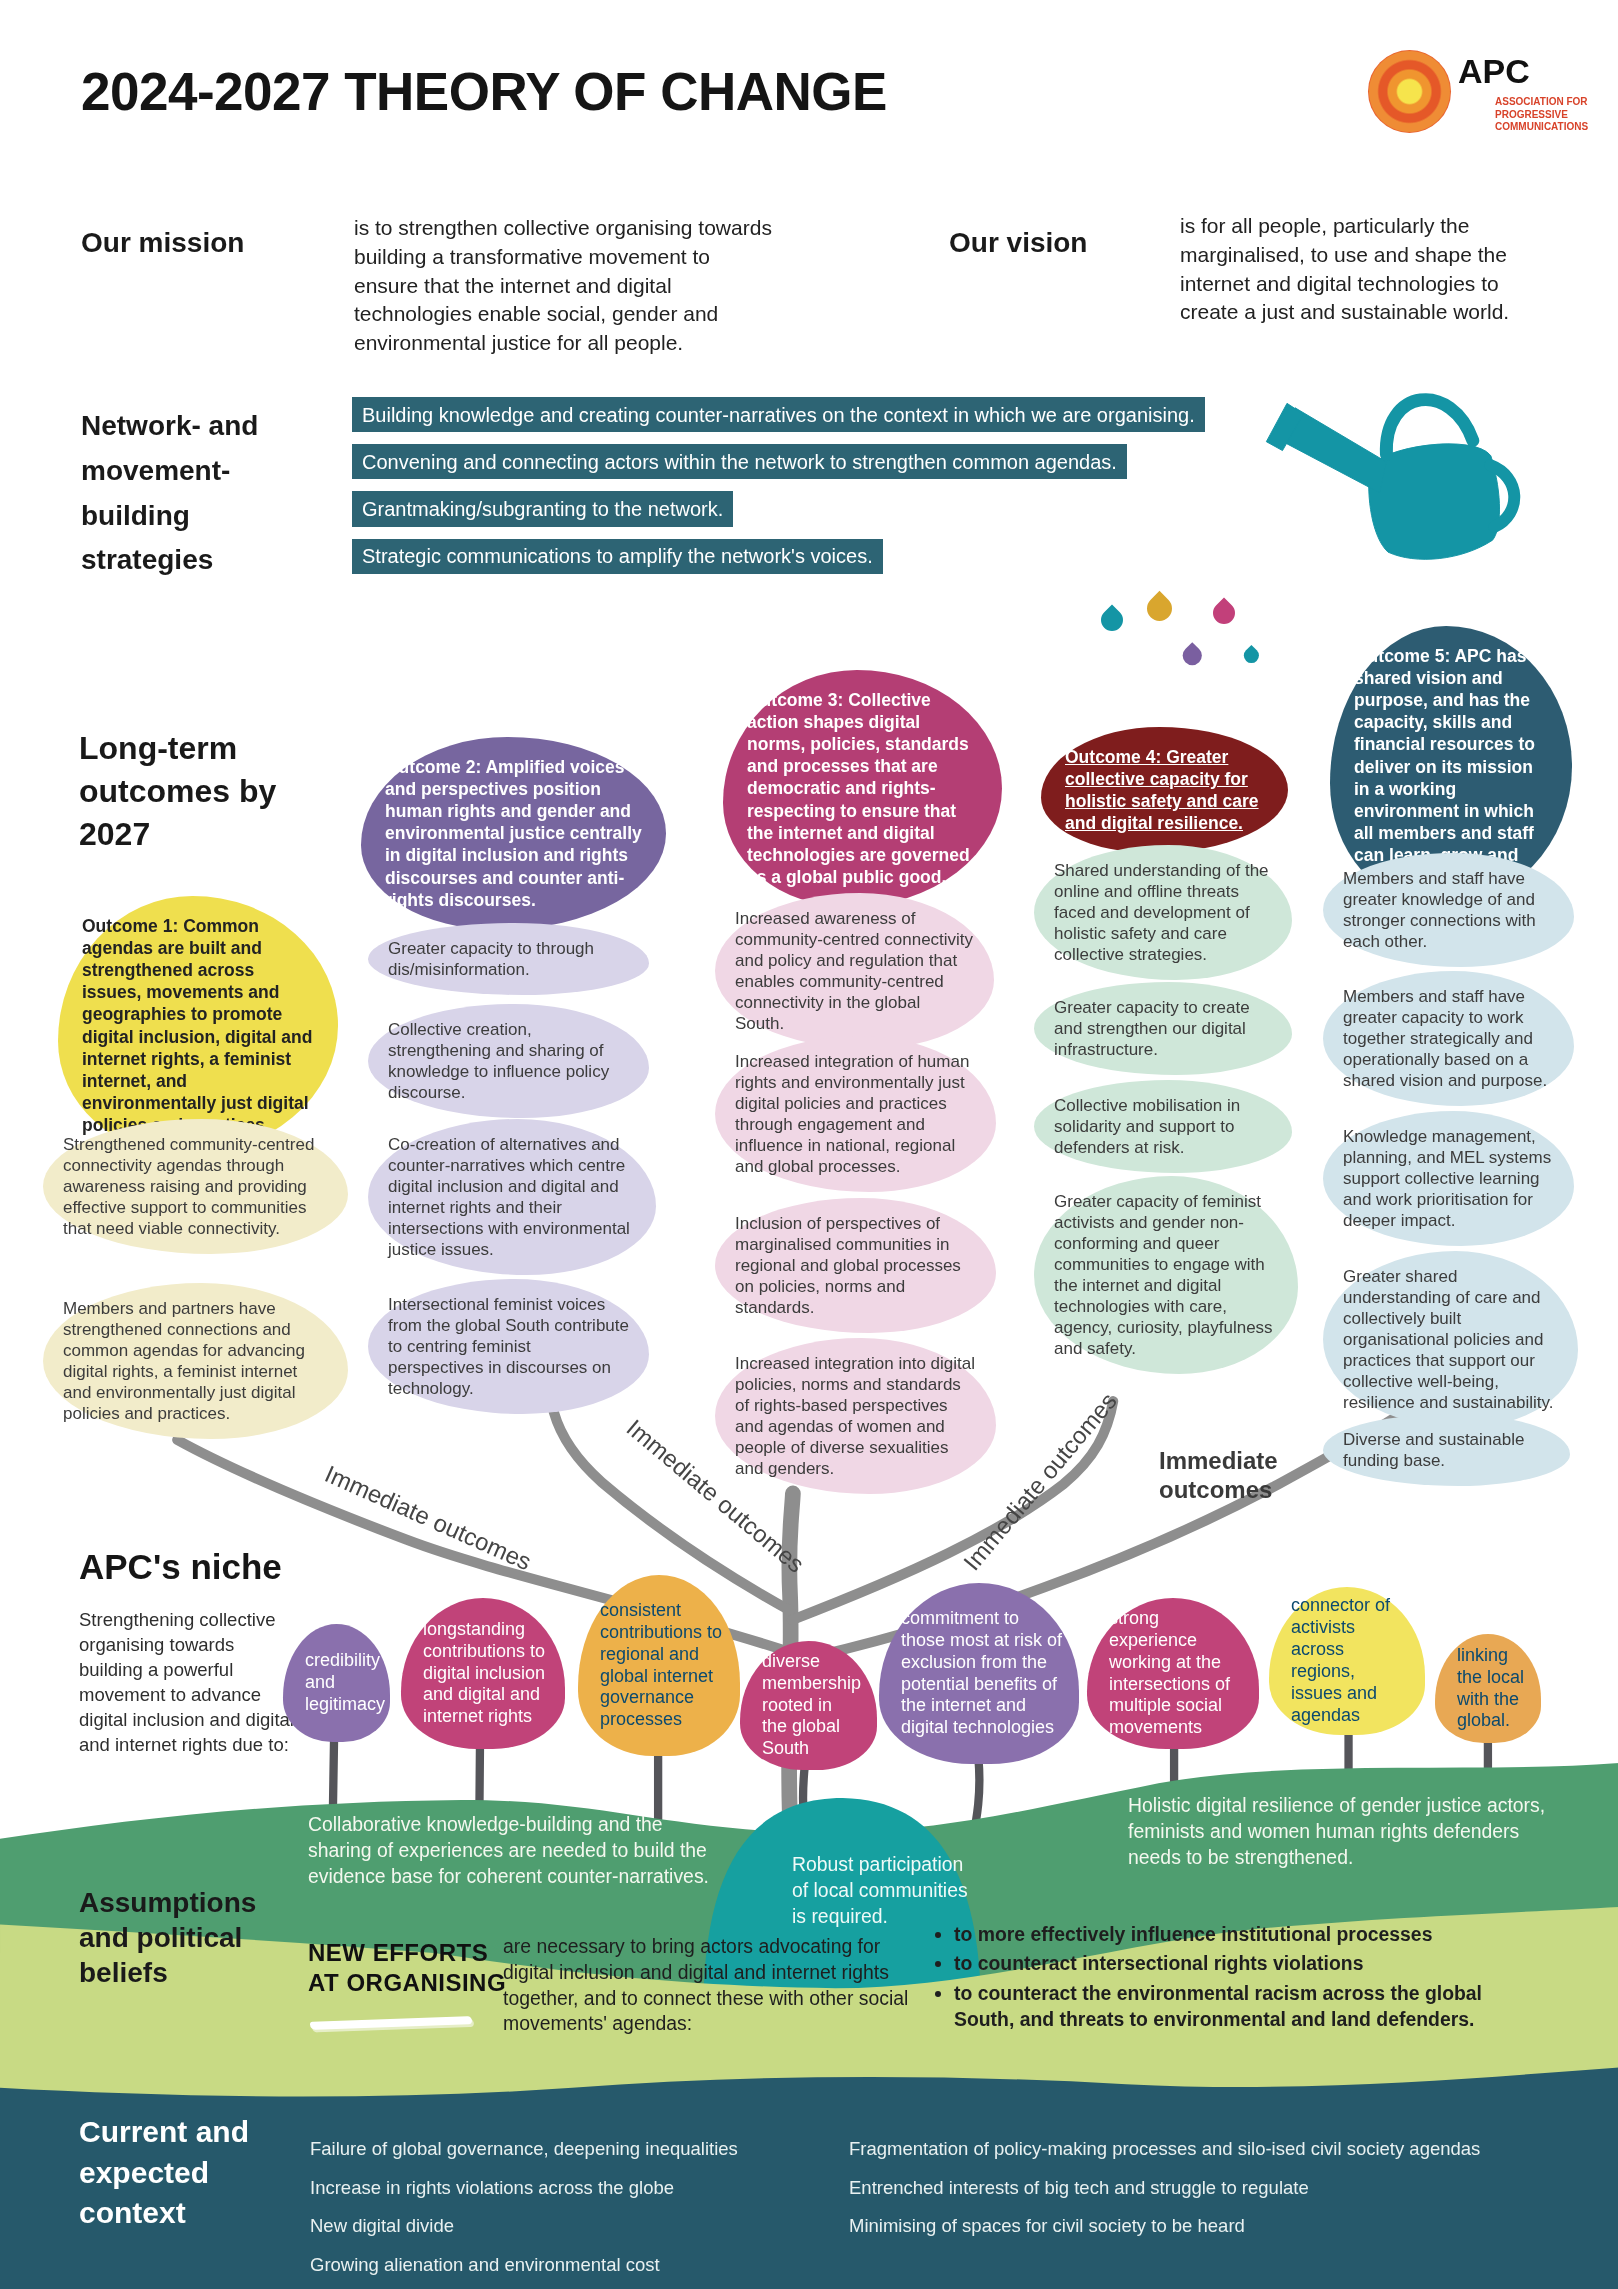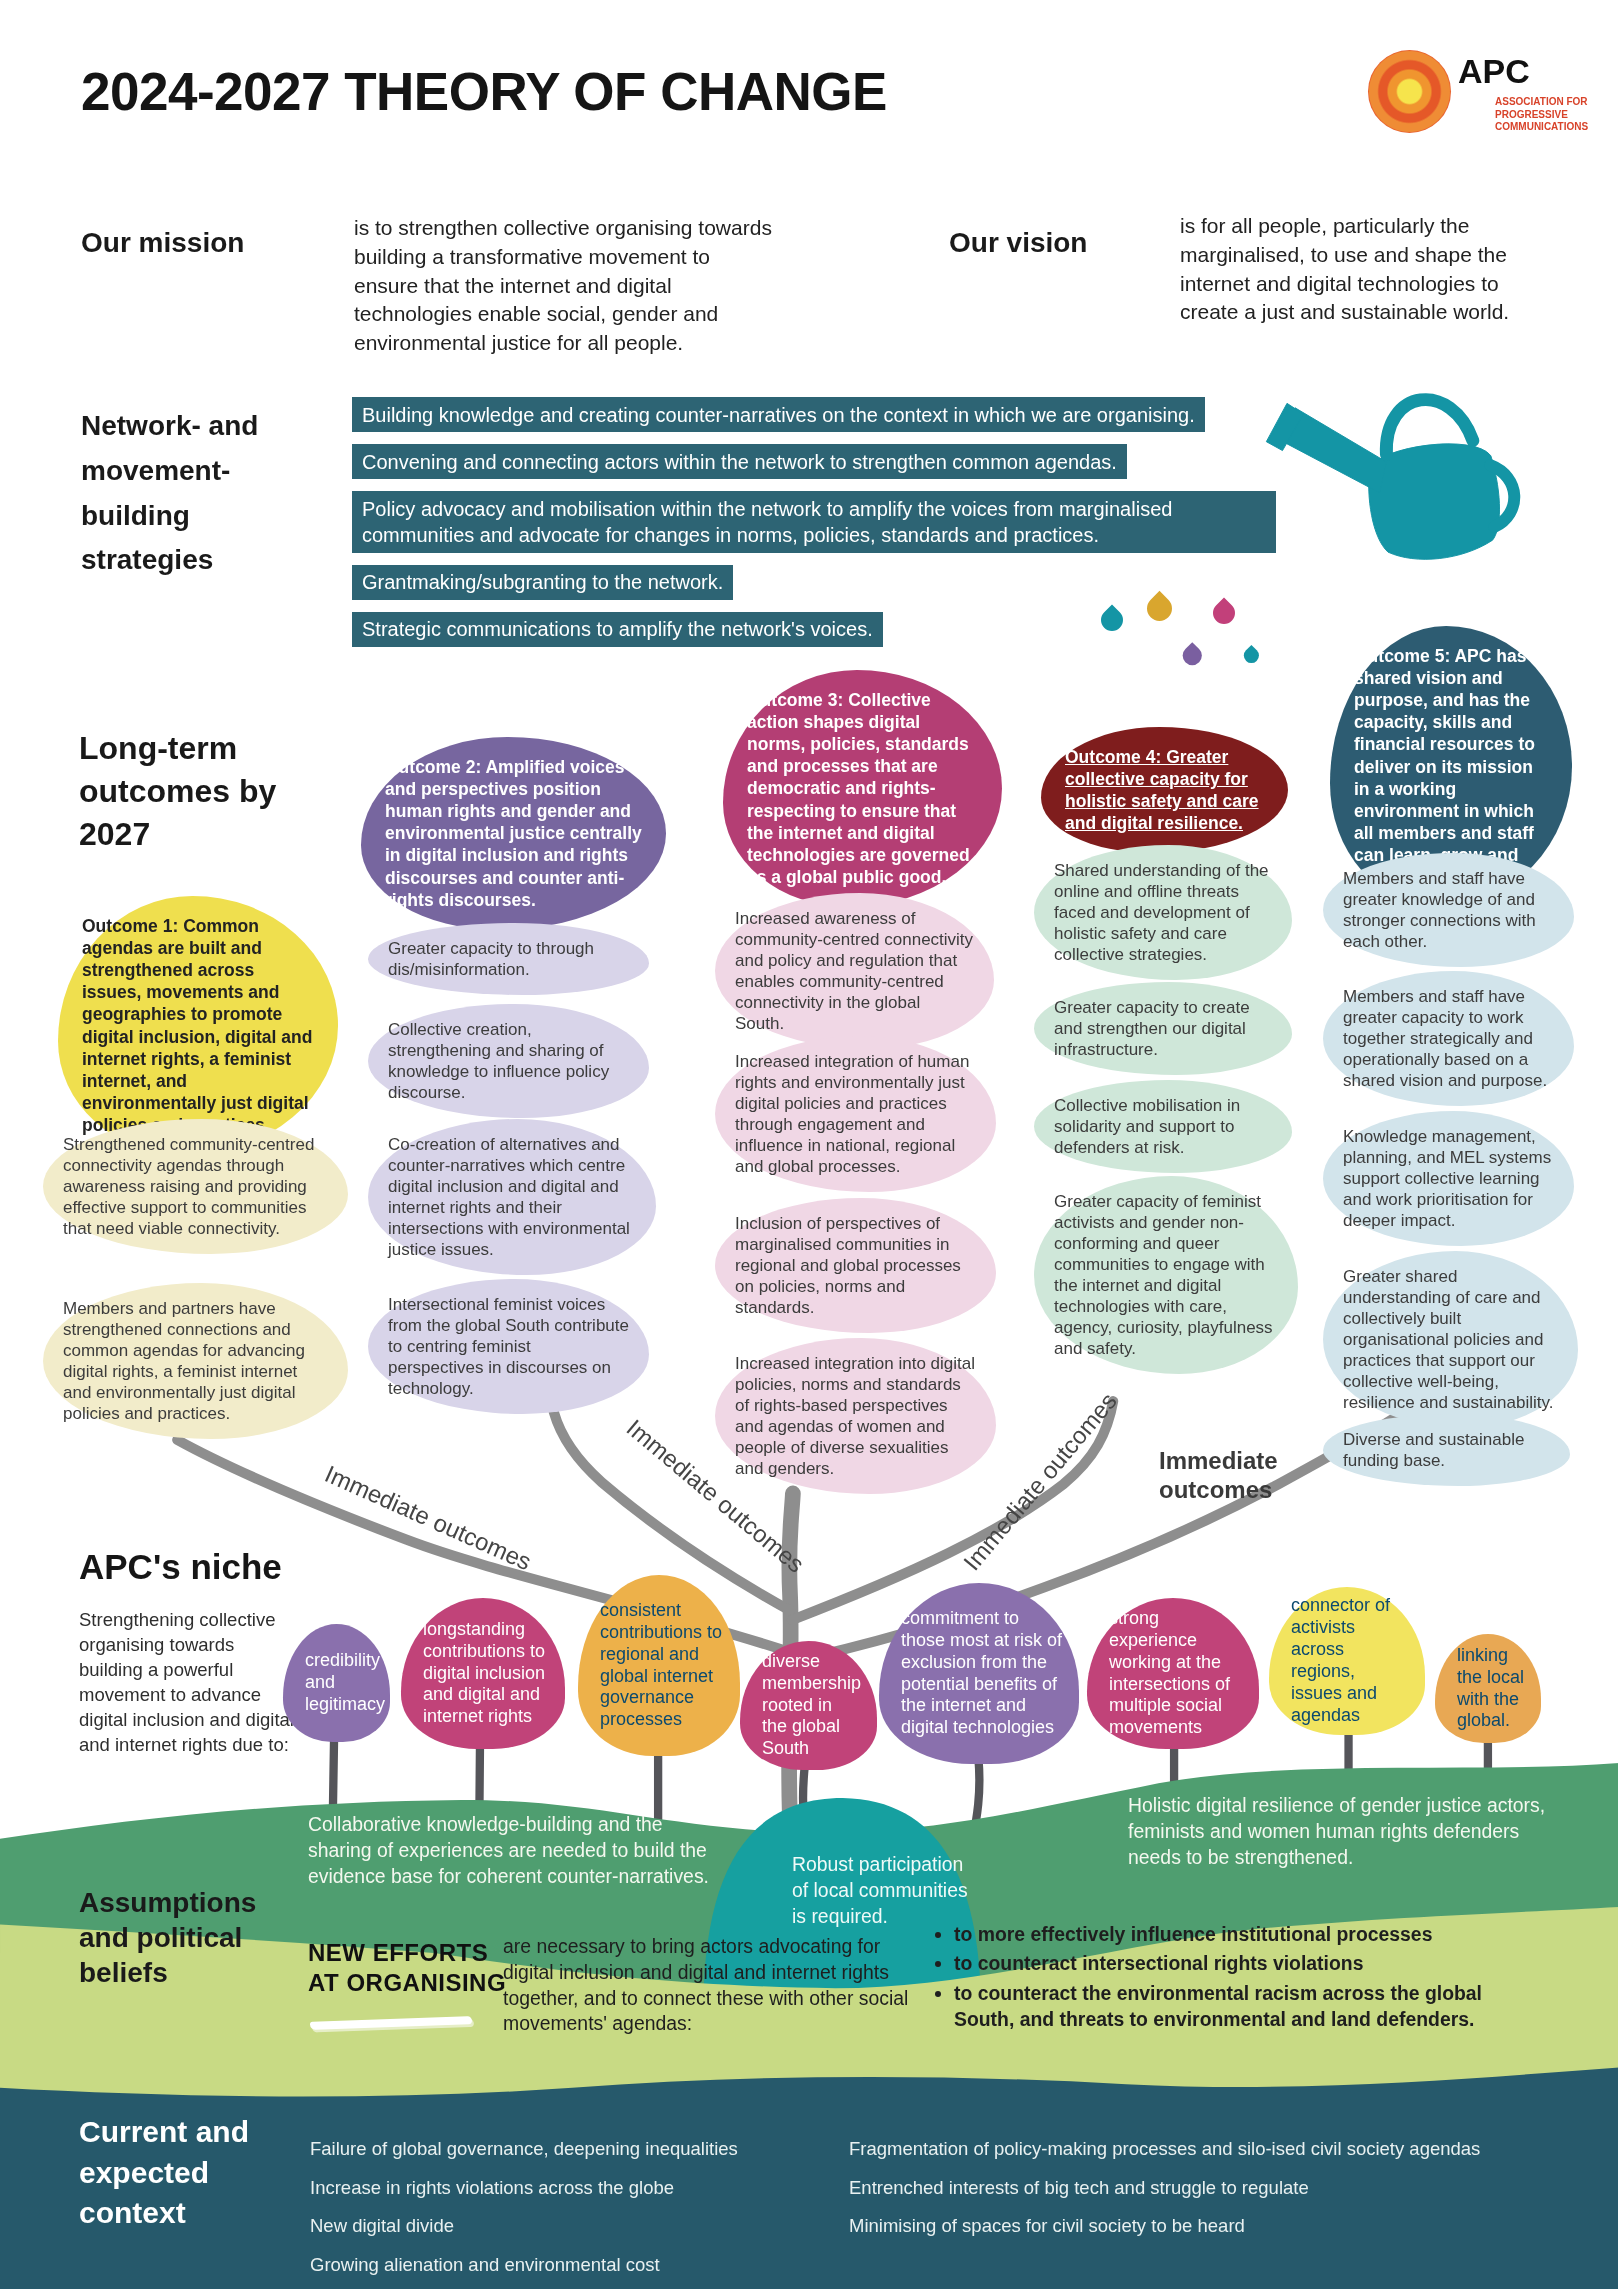--- a/index.html
+++ b/index.html
@@ -135,21 +135,20 @@
 
 <div class="abs z2 sec-label" id="mission-label">Our mission</div>
 <div class="abs z2 body-text" id="mission-text">is to strengthen collective organising towards building a transformative movement to ensure that the internet and digital technologies enable social, gender and environmental justice for all people.</div>
 <div class="abs z2 sec-label" id="vision-label">Our vision</div>
 <div class="abs z2 body-text" id="vision-text">is for all people, particularly the marginalised, to use and shape the internet and digital technologies to create a just and sustainable world.</div>
 
 <div class="abs z2 sec-label" id="strategies-label">Network- and movement-building strategies</div>
 <div class="abs z2" id="strategy-bars">
   <div class="bar">Building knowledge and creating counter-narratives on the context in which we are organising.</div>
   <div class="bar">Convening and connecting actors within the network to strengthen common agendas.</div>
-  <div class="bar wide">Policy advocacy and mobilisation within the network to amplify the voices from marginalised communities and advocate for changes in norms, policies, standards and practices.</div>
   <div class="bar">Grantmaking/subgranting to the network.</div>
   <div class="bar">Strategic communications to amplify the network's voices.</div>
 </div>
 
 <svg class="abs z2" style="left:1264px;top:353px;transform:rotate(-8deg);" width="272" height="231" viewBox="0 0 295 250">
   <g fill="#1495a5" stroke="#1495a5">
     <path d="M115,120 C130,98 232,98 247,125 C254,170 247,206 236,216 C200,233 150,231 122,213 C107,195 107,150 115,120 Z"></path>
     <path d="M122,148 L14,70 L44,44 L134,116 Z"></path>
     <path d="M8,76 L36,38 L52,52 L24,88 Z"></path>
     <path d="M135,108 C142,36 216,38 230,106" fill="none" stroke-width="14" stroke-linecap="round"></path>

